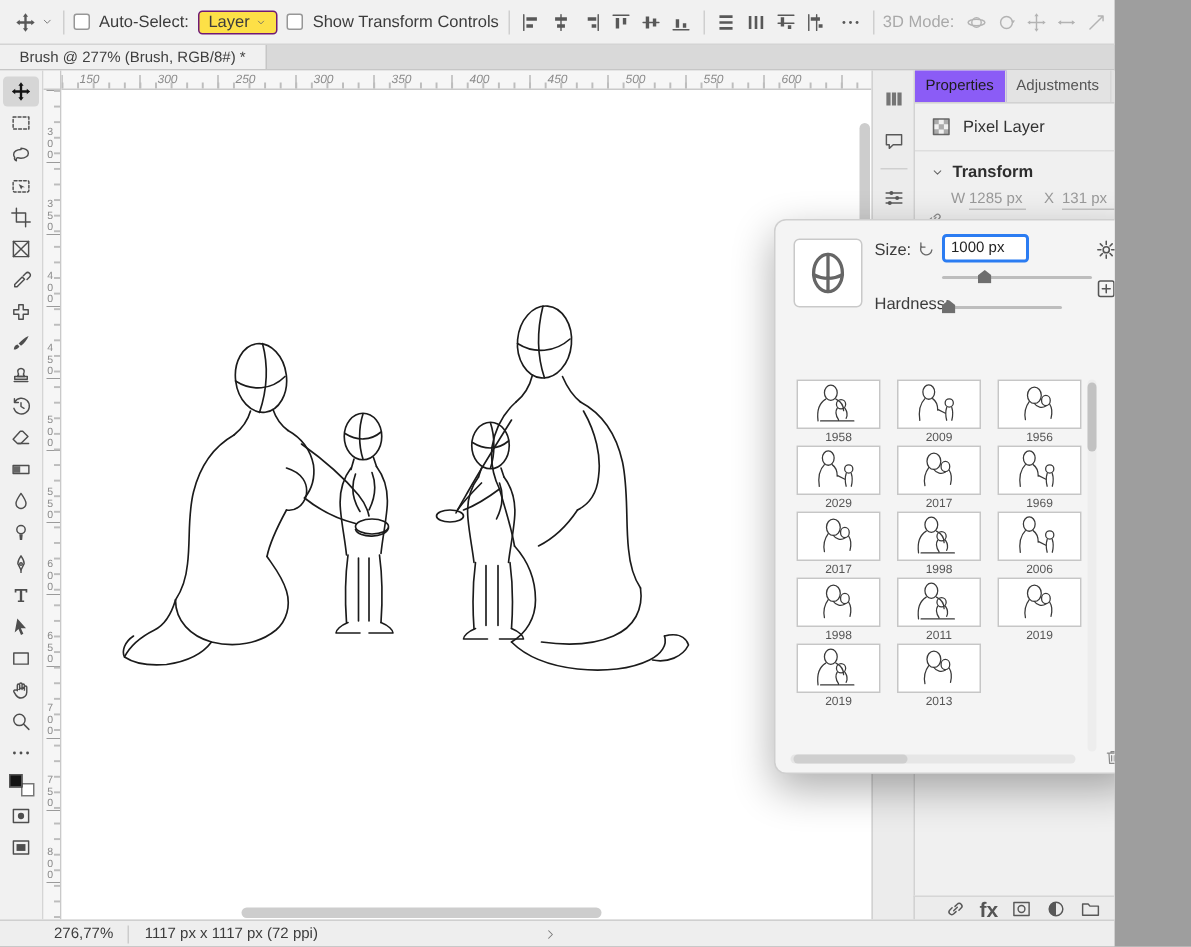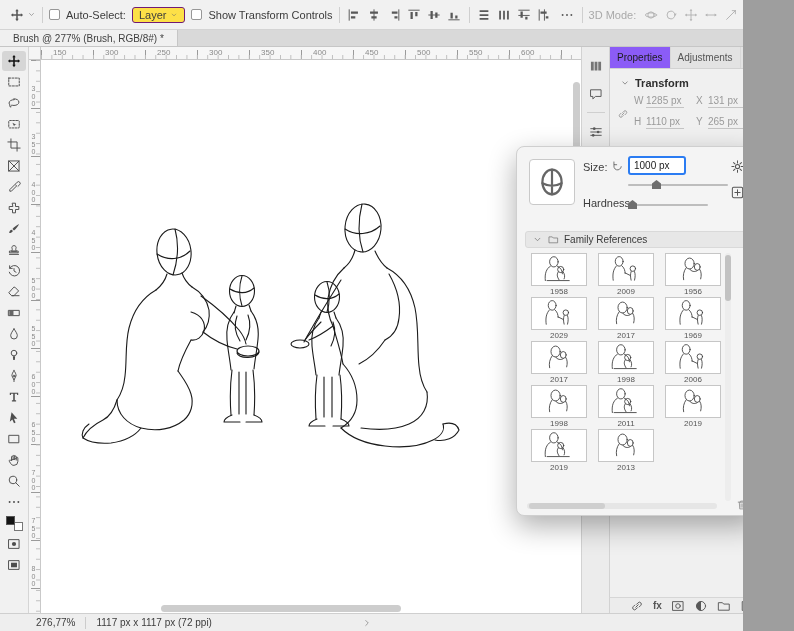--- a/index.html
+++ b/index.html
@@ -41,21 +41,21 @@
   .tool.sel{background:#d6d6d6;color:#141414;}
   .sw{position:relative;width:17px;height:15px;display:block;}
   .sw-bg{position:absolute;right:0;bottom:0;width:9px;height:9px;background:#fff;border:1px solid #777;}
   .sw-fg{position:absolute;left:0;top:0;width:9px;height:9px;background:#141414;border:1px solid #555;}
 
   
   .ruler-corner{position:absolute;left:29px;top:47px;width:12px;height:13px;background:#f5f5f5;border-right:1px solid #c9c9c9;border-bottom:1px solid #c9c9c9;}
   .ruler-h{position:absolute;left:41px;top:47px;width:540px;height:13px;background:#f6f6f6;border-bottom:1px solid #c9c9c9;overflow:hidden;
     background-image:linear-gradient(to right,#bdbdbd 1px,transparent 1px),linear-gradient(to right,#9a9a9a 1px,transparent 1px);
     background-size:10.4px 4px,52px 9px;background-position:0 100%,0 100%;background-repeat:repeat-x;}
-  .rh-num{position:absolute;top:1px;font-size:8px;color:#8a8a8a;}
+  .rh-num{position:absolute;top:1px;font-size:8px;color:#8a8a8a;font-style:italic;}
   .ruler-v{position:absolute;left:29px;top:60px;width:12px;bottom:18px;background:#f6f6f6;border-right:1px solid #c9c9c9;overflow:hidden;
     background-image:linear-gradient(to bottom,#bdbdbd 1px,transparent 1px),linear-gradient(to bottom,#9a9a9a 1px,transparent 1px);
     background-size:4px 10.4px,9px 48px;background-position:100% 0,100% 0;background-repeat:repeat-y;}
   .rv-num{position:absolute;left:1px;width:7px;font-size:7px;line-height:7.5px;color:#8a8a8a;word-break:break-all;text-align:center;}
 
   
   .canvas{position:absolute;left:41px;top:60px;width:540px;height:553px;background:#fff;overflow:hidden;}
   .art{position:absolute;inset:0;color:#1b1b1b;}
   .art *{stroke-width:1.6;}
   .sb-v{position:absolute;right:1px;top:6px;bottom:14px;width:7px;}
@@ -91,21 +91,21 @@
   .md-row{position:absolute;left:2px;display:flex;align-items:center;gap:2px;}
   .md-ico{width:11px;height:11px;color:#666;}
   .md-box{display:flex;align-items:center;gap:1px;border:1px solid #c2c2c2;background:#fff;border-radius:2px;font-size:8px;color:#555;padding:0 2px;height:14px;}
   .md-caret{width:7px;height:7px;color:#777;}
   .md-swatch{position:absolute;left:4px;top:300px;width:26px;height:42px;background:#aeaeae;border:1px solid #9b9b9b;}
 
   
   .dock-icons{position:absolute;left:609px;right:0;bottom:18px;height:16px;background:#ececec;border-top:1px solid #d6d6d6;border-left:1px solid #d2d2d2;
     display:flex;align-items:center;gap:9px;padding:0 6px 0 20px;color:#555;}
   .dock-icons .iconbtn{width:14px;height:14px;}
-  .fx{font-size:10px;font-weight:bold;color:#555;}
+  .fx{font-size:14px;font-weight:bold;color:#555;}
 
   
   .statusbar{position:absolute;left:0;right:0;bottom:0;height:18px;background:#eeeeee;border-top:1px solid #cfcfcf;
     display:flex;align-items:center;font-size:10px;color:#3c3c3c;}
   .status-zoom{margin-left:36px;}
   .status-sep{width:1px;height:12px;background:#ccc;margin:0 10px;}
   .status-chev{margin-left:150px;width:10px;height:10px;color:#777;}
 
   
   .float-panel{position:absolute;left:516px;top:146px;width:242px;height:370px;background:#f4f4f4;border:1px solid #cfcfcf;
@@ -559,20 +559,29 @@
         </svg>
       </span>
     </div>
 
   <section class="props">
     <div class="ptabs" id="ptabs">
         <div class="ptab act">Properties</div>
         <div class="ptab">Adjustments</div>
         <div class="ptab">Libraries</div>
       </div>
+    <div class="player-row">
+      <span class="icon">
+          <svg viewBox="0 0 16 16">
+            <rect x="2.5" y="2.5" width="11" height="11"></rect>
+            <path class="f" d="M2.5 2.5h3.7v3.7H2.5zM9.8 2.5h3.7v3.7H9.8zM6.2 6.2h3.7v3.7H6.2zM2.5 9.8h3.7v3.7H2.5zM9.8 9.8h3.7v3.7H9.8z" opacity=".5"></path>
+          </svg>
+        </span>
+      <span>Pixel Layer</span>
+    </div>
     <div class="tf-head">
       <span class="icon">
           <svg viewBox="0 0 16 16">
             <path d="M4.5 6.2L8 9.8l3.5-3.6" stroke-width="1.3"></path>
           </svg>
         </span>
       <span>Transform</span>
     </div>
     <div class="tf-wrap">
       <span class="icon tf-link">
@@ -722,33 +731,20 @@
           <path d="M8 5.2v5.6M5.2 8h5.6"></path>
         </svg>
       </span>
     <div class="slider" id="size-slider">
         <span class="sth" style="left:24%"></span>
       </div>
     <span class="fp-hard-label">Hardness:</span>
     <div class="slider" id="hard-slider">
         <span class="sth" style="left:0%"></span>
       </div>
-    <div class="fp-group">
-      <span class="icon">
-          <svg viewBox="0 0 16 16">
-            <path d="M4.5 6.2L8 9.8l3.5-3.6" stroke-width="1.3"></path>
-          </svg>
-        </span>
-      <span class="icon">
-          <svg viewBox="0 0 16 16">
-            <path d="M2 4.2h4.2l1.4 1.6H14v7H2z"></path>
-          </svg>
-        </span>
-      <span>Family References</span>
-    </div>
     <div class="bgrid" id="brush-grid">
         <div class="bcell">
           <div class="bthumb">
             <svg viewBox="0 0 56 34">
               <g>
                 <ellipse cx="22" cy="8" rx="5" ry="6"></ellipse>
                 <path d="M18 13c-5 3-7 9-6 17M26 13c4 2 6 5 6 9"></path>
                 <circle cx="30" cy="17" r="3.6"></circle>
                 <path d="M27 20c-2 3-1 6 1 9M33 20c2 3 2 6 1 8M14 30h26"></path>
               </g>

